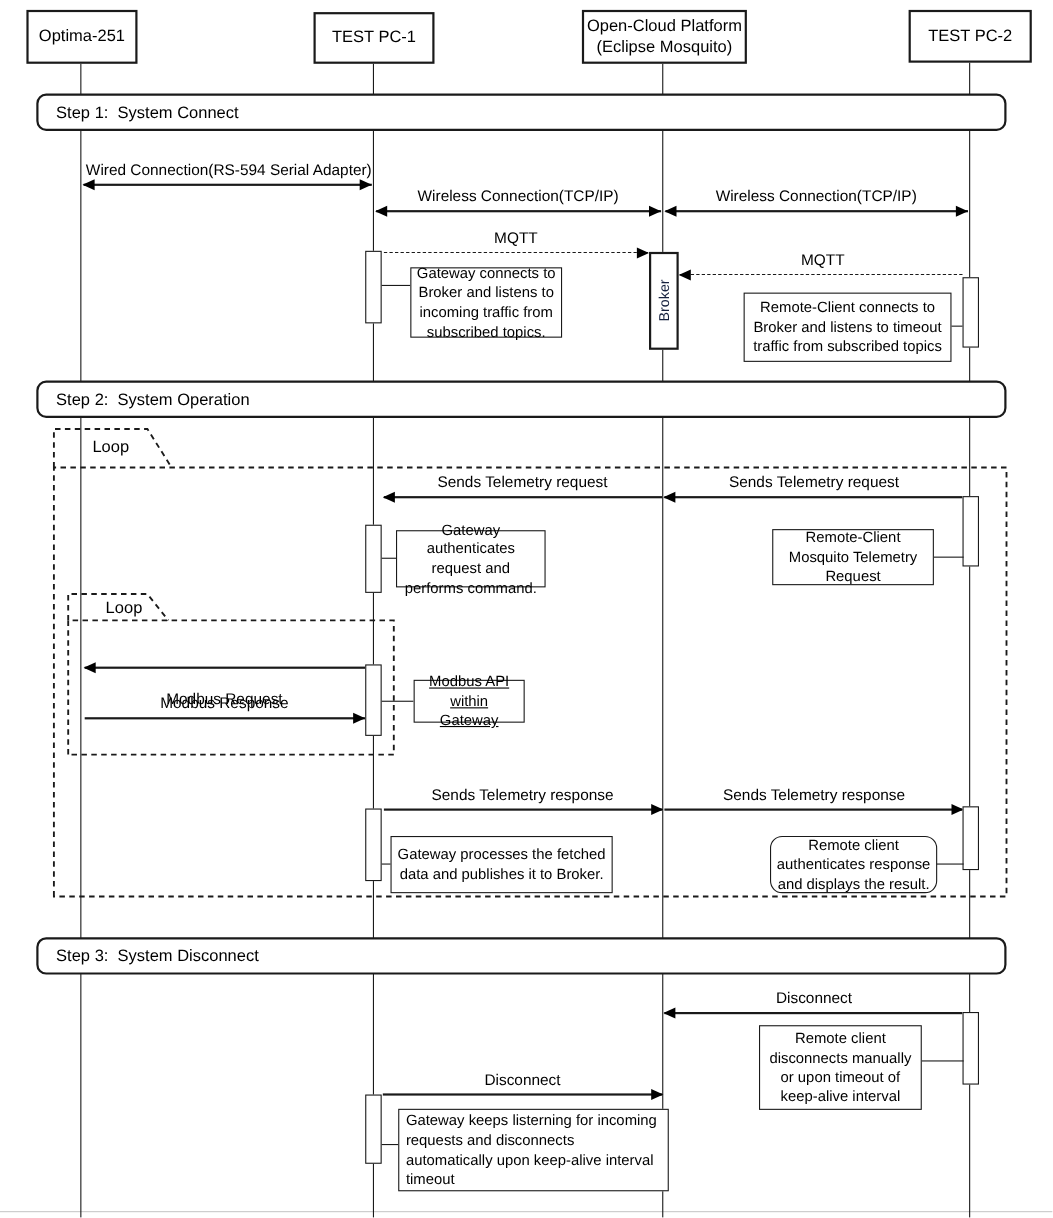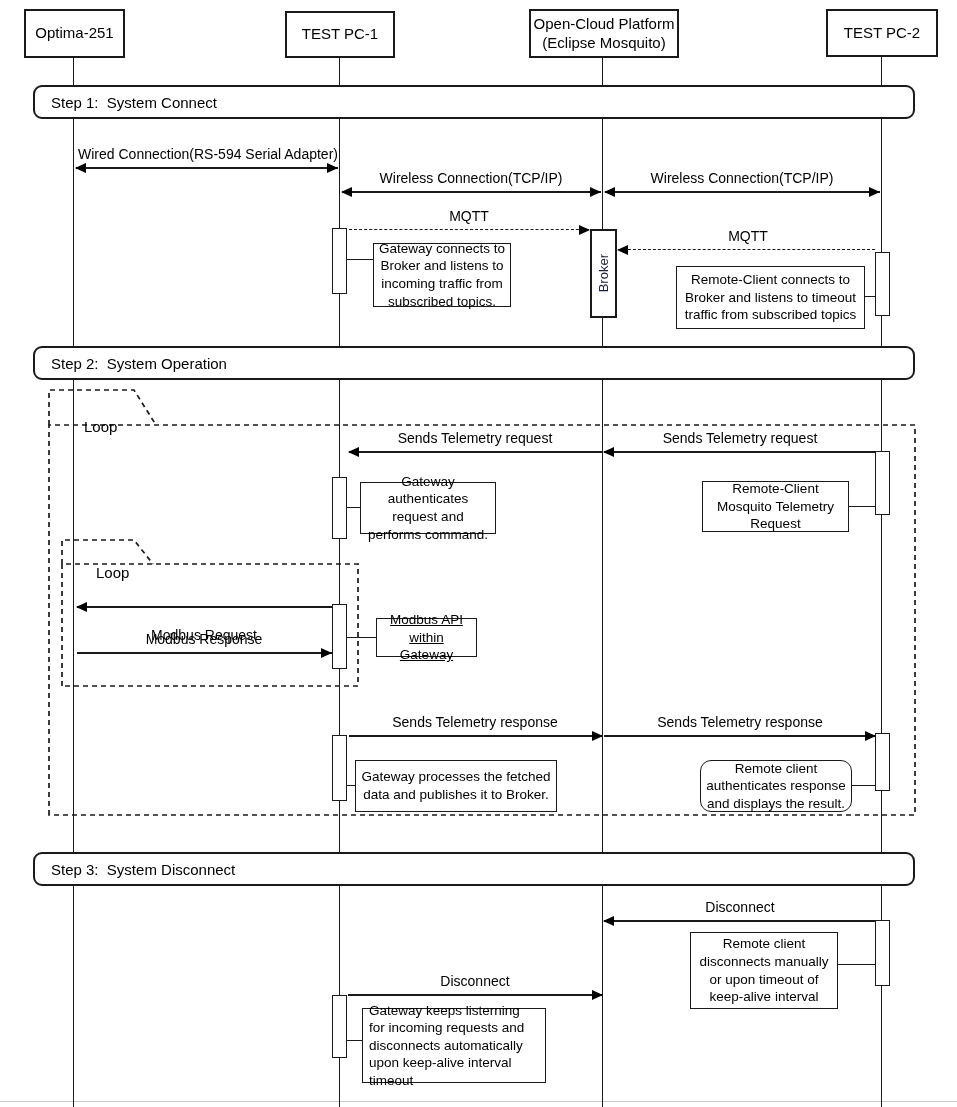--- a/index.html
+++ b/index.html
@@ -19,21 +19,21 @@
   .ah.r{border-left:11px solid #000;}
   .ah.l{border-right:11px solid #000;}
   .mlab{position:absolute;transform:translateX(-50%);font-size:14px;white-space:nowrap;z-index:4;}
   .act{position:absolute;width:15px;background:#fff;border:1.8px solid #1a1a1a;box-sizing:border-box;z-index:5;}
   .note{position:absolute;background:#fff;border:1.6px solid #1a1a1a;box-sizing:border-box;
         display:flex;align-items:center;justify-content:center;text-align:center;
         font-size:13.5px;line-height:1.3;padding:2px 4px;z-index:6;}
   .note.left{justify-content:flex-start;text-align:left;padding:4px 6px;}
   .conn{position:absolute;height:0;border-top:1.8px solid #1a1a1a;z-index:6;}
   .frag{position:absolute;left:0;top:0;z-index:2;pointer-events:none;}
-  .looplab{position:absolute;font-size:15px;z-index:3;margin-top:20px;}
+  .looplab{position:absolute;font-size:15px;z-index:3;}
   .broker{position:absolute;left:590px;top:229px;width:27px;height:89px;background:#fff;
           border:2px solid #1a1a1a;box-sizing:border-box;display:flex;align-items:center;
           justify-content:center;z-index:5;}
   .broker span{writing-mode:vertical-rl;transform:rotate(180deg);font-size:13px;color:#16213e;}
   .bottom-edge{position:absolute;left:0;top:1101px;width:957px;height:0;border-top:1px solid #c9c9c9;z-index:0;}
 </style>
 </head>
 <body>
 
 <div class="canvas">
@@ -147,16 +147,16 @@
   <div class="conn" style="left:347px;top:1040px;width:16px;"></div>
 
   <div class="note" style="left:373px;top:243px;width:138px;height:64px;">Gateway connects to Broker and listens to incoming traffic from subscribed topics.</div>
   <div class="note" style="left:676px;top:266px;width:189px;height:63px;">Remote-Client connects to Broker and listens to timeout traffic from subscribed topics</div>
   <div class="note" style="left:360px;top:482px;width:136px;height:52px;">Gateway authenticates request and performs command.</div>
   <div class="note" style="left:702px;top:481px;width:147px;height:51px;">Remote-Client Mosquito Telemetry Request</div>
   <div class="note" style="left:376px;top:618px;width:101px;height:39px;text-decoration:underline;">Modbus API within Gateway</div>
   <div class="note" style="left:355px;top:760px;width:202px;height:52px;">Gateway processes the fetched data and publishes it to Broker.</div>
   <div class="note" style="left:700px;top:760px;width:152px;height:52px;border-radius:11px;">Remote client authenticates response and displays the result.</div>
   <div class="note" style="left:690px;top:932px;width:148px;height:77px;">Remote client disconnects manually or upon timeout of keep-alive interval</div>
-  <div class="note left" style="left:362px;top:1008px;width:184px;height:75px;">Gateway keeps listerning for incoming requests and disconnects automatically upon keep-alive interval timeout</div>
+  <div class="note left" style="left:362px;top:1008px;width:246px;height:75px;">Gateway keeps listerning for incoming requests and disconnects automatically upon keep-alive interval timeout</div>
 
   <div class="bottom-edge"></div>
 </div>
 
 </body></html>

